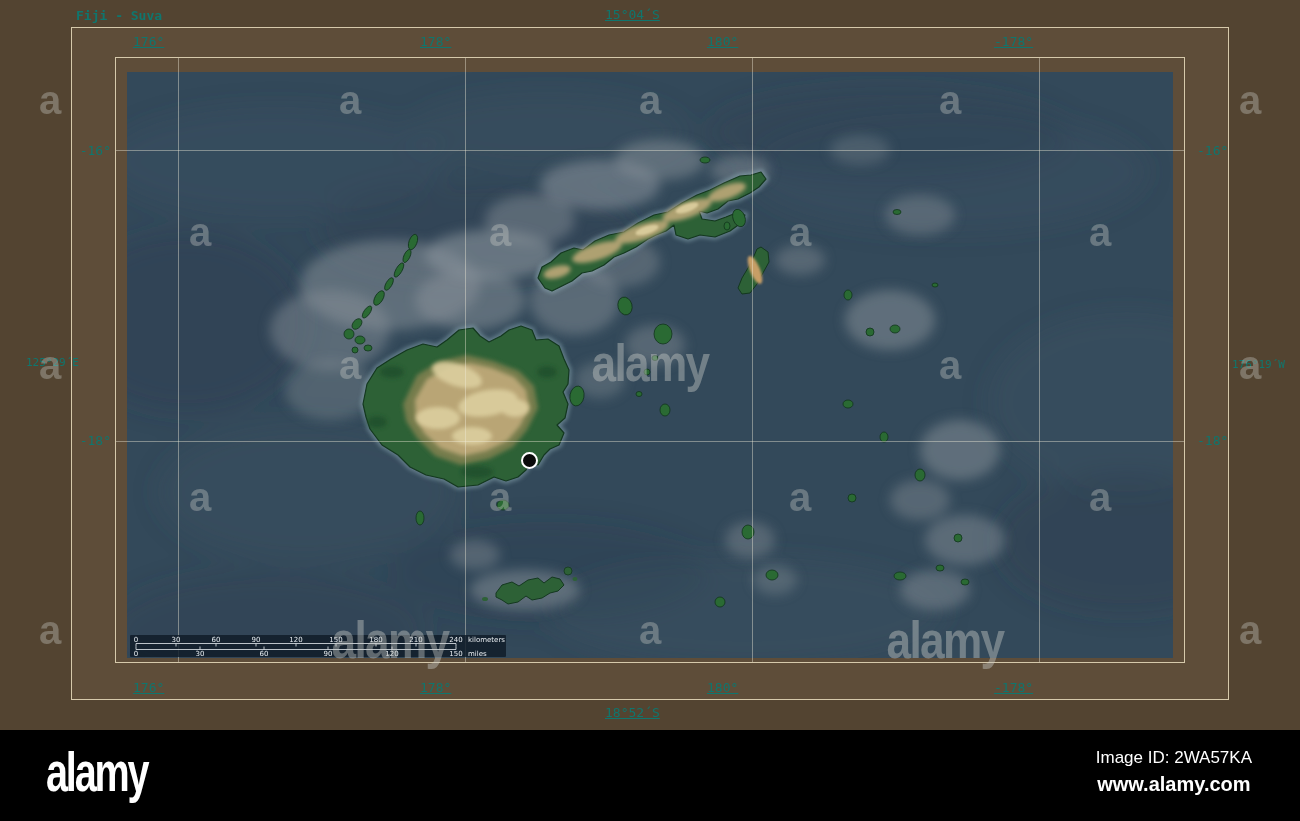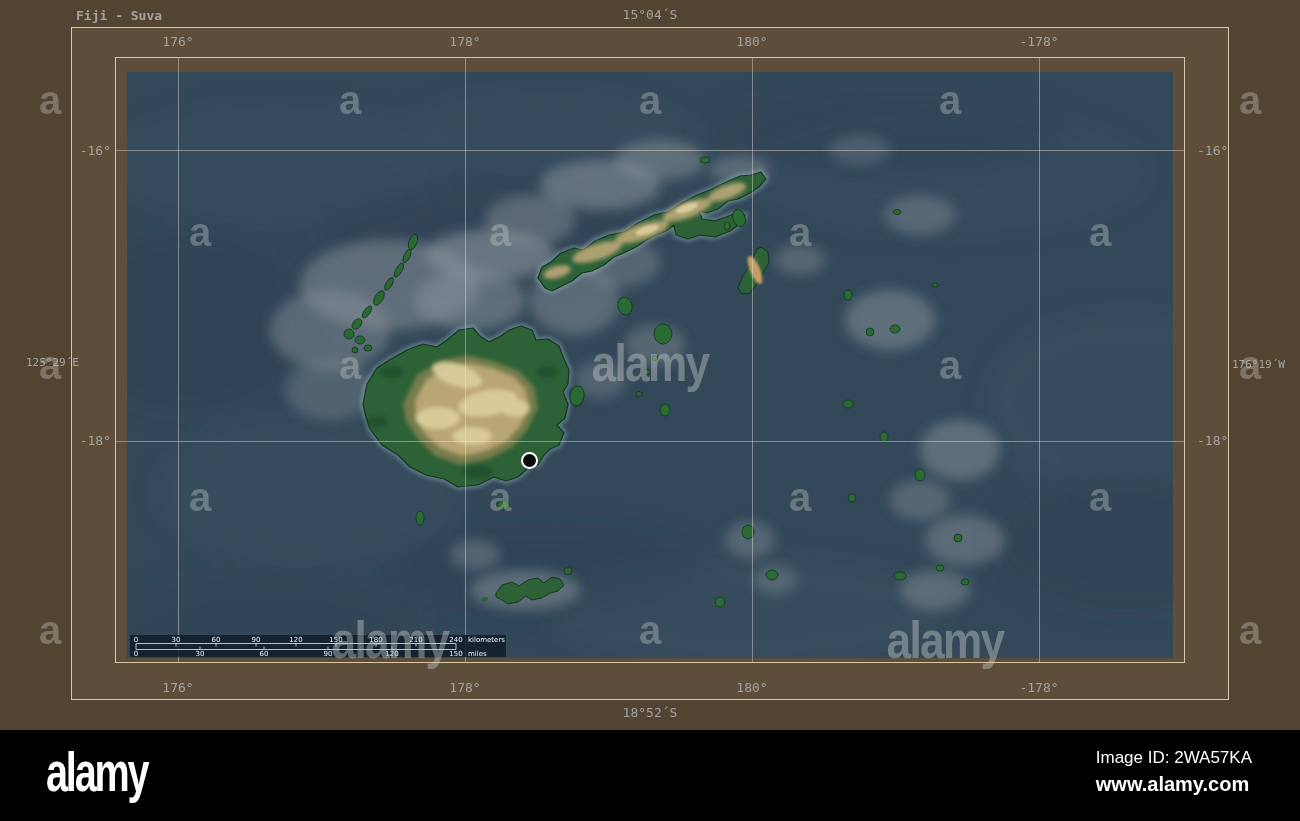--- a/index.html
+++ b/index.html
@@ -5,43 +5,43 @@
   html,body{margin:0;padding:0;background:#000;}
   #stage{position:relative;width:1300px;height:821px;overflow:hidden;background:#000;
          font-family:"DejaVu Sans Mono","Liberation Mono",monospace;}
   .abs{position:absolute;}
   
   #margin-bg{left:0;top:0;width:1300px;height:730px;background:#534431;}
   #outer-frame{left:71px;top:27px;width:1156px;height:671px;background:#5e4d39;border:1px solid #d6c9ab;}
   #inner-frame{left:115px;top:57px;width:1068px;height:604px;border:1px solid #d6c9ab;background:transparent;z-index:4;}
   #map-wrap{left:127px;top:72px;width:1046px;height:586px;z-index:2;}
   
-  .lbl{color:#a3a3a3;font-size:13px;z-index:6;white-space:nowrap;}
-  .lbl-c{width:90px;margin-left:-45px;text-align:center;}
+  .lbl{color:#0f766e;font-size:13px;z-index:6;white-space:nowrap;}
+  .lbl-c{width:90px;margin-left:-45px;text-align:left;text-decoration:underline;}
   .lbl-r{width:70px;text-align:right;}
   .lbl-sm{font-size:11px;}
   
   .grid-v{width:1px;top:57px;height:606px;background:rgba(240,235,218,.42);z-index:3;}
   .grid-h{height:1px;left:115px;width:1070px;background:rgba(240,235,218,.42);z-index:3;}
   
   #marker{left:521px;top:452px;width:13px;height:13px;background:#0b0b0b;border:2px solid #fff;border-radius:50%;z-index:5;}
   
   #scalebar{left:130px;top:635px;width:376px;height:22px;background:rgba(15,27,39,.82);z-index:5;border-radius:1px;}
   #scalebar text{fill:#e9eef1;font-size:7px;font-family:"DejaVu Sans","Liberation Sans",sans-serif;}
   #scalebar line{stroke:#e9eef1;stroke-width:0.8;}
   
   .wm{position:absolute;color:rgba(202,204,200,.36);font-family:"Liberation Sans","DejaVu Sans",sans-serif;
       font-weight:bold;z-index:7;pointer-events:none;}
   .wm-a{font-size:40px;transform:translate(-50%,-50%);}
   .wm-word{font-size:52px;letter-spacing:-2px;color:rgba(202,204,200,.42);transform:translate(-50%,-50%) scaleX(.85);}
   
   #footer{left:0;top:730px;width:1300px;height:91px;background:#000;z-index:9;}
   #alamy-logo{position:absolute;left:46px;top:740px;color:#fff;font-family:"Liberation Sans","DejaVu Sans",sans-serif;
               font-weight:bold;font-size:55px;letter-spacing:-3px;transform:scaleX(.72);transform-origin:left center;z-index:10;}
-  #footer-right{position:absolute;right:48px;top:748px;text-align:left;color:#fff;z-index:10;
+  #footer-right{position:absolute;right:48px;top:748px;text-align:center;color:#fff;z-index:10;
                 font-family:"Liberation Sans","DejaVu Sans",sans-serif;}
   #footer-id{font-size:17px;font-weight:400;}
   #footer-url{font-size:20px;font-weight:bold;margin-top:5px;}
 </style>
 </head>
 <body>
 
 <div id="stage">
 
   <div class="abs" id="margin-bg"></div>

